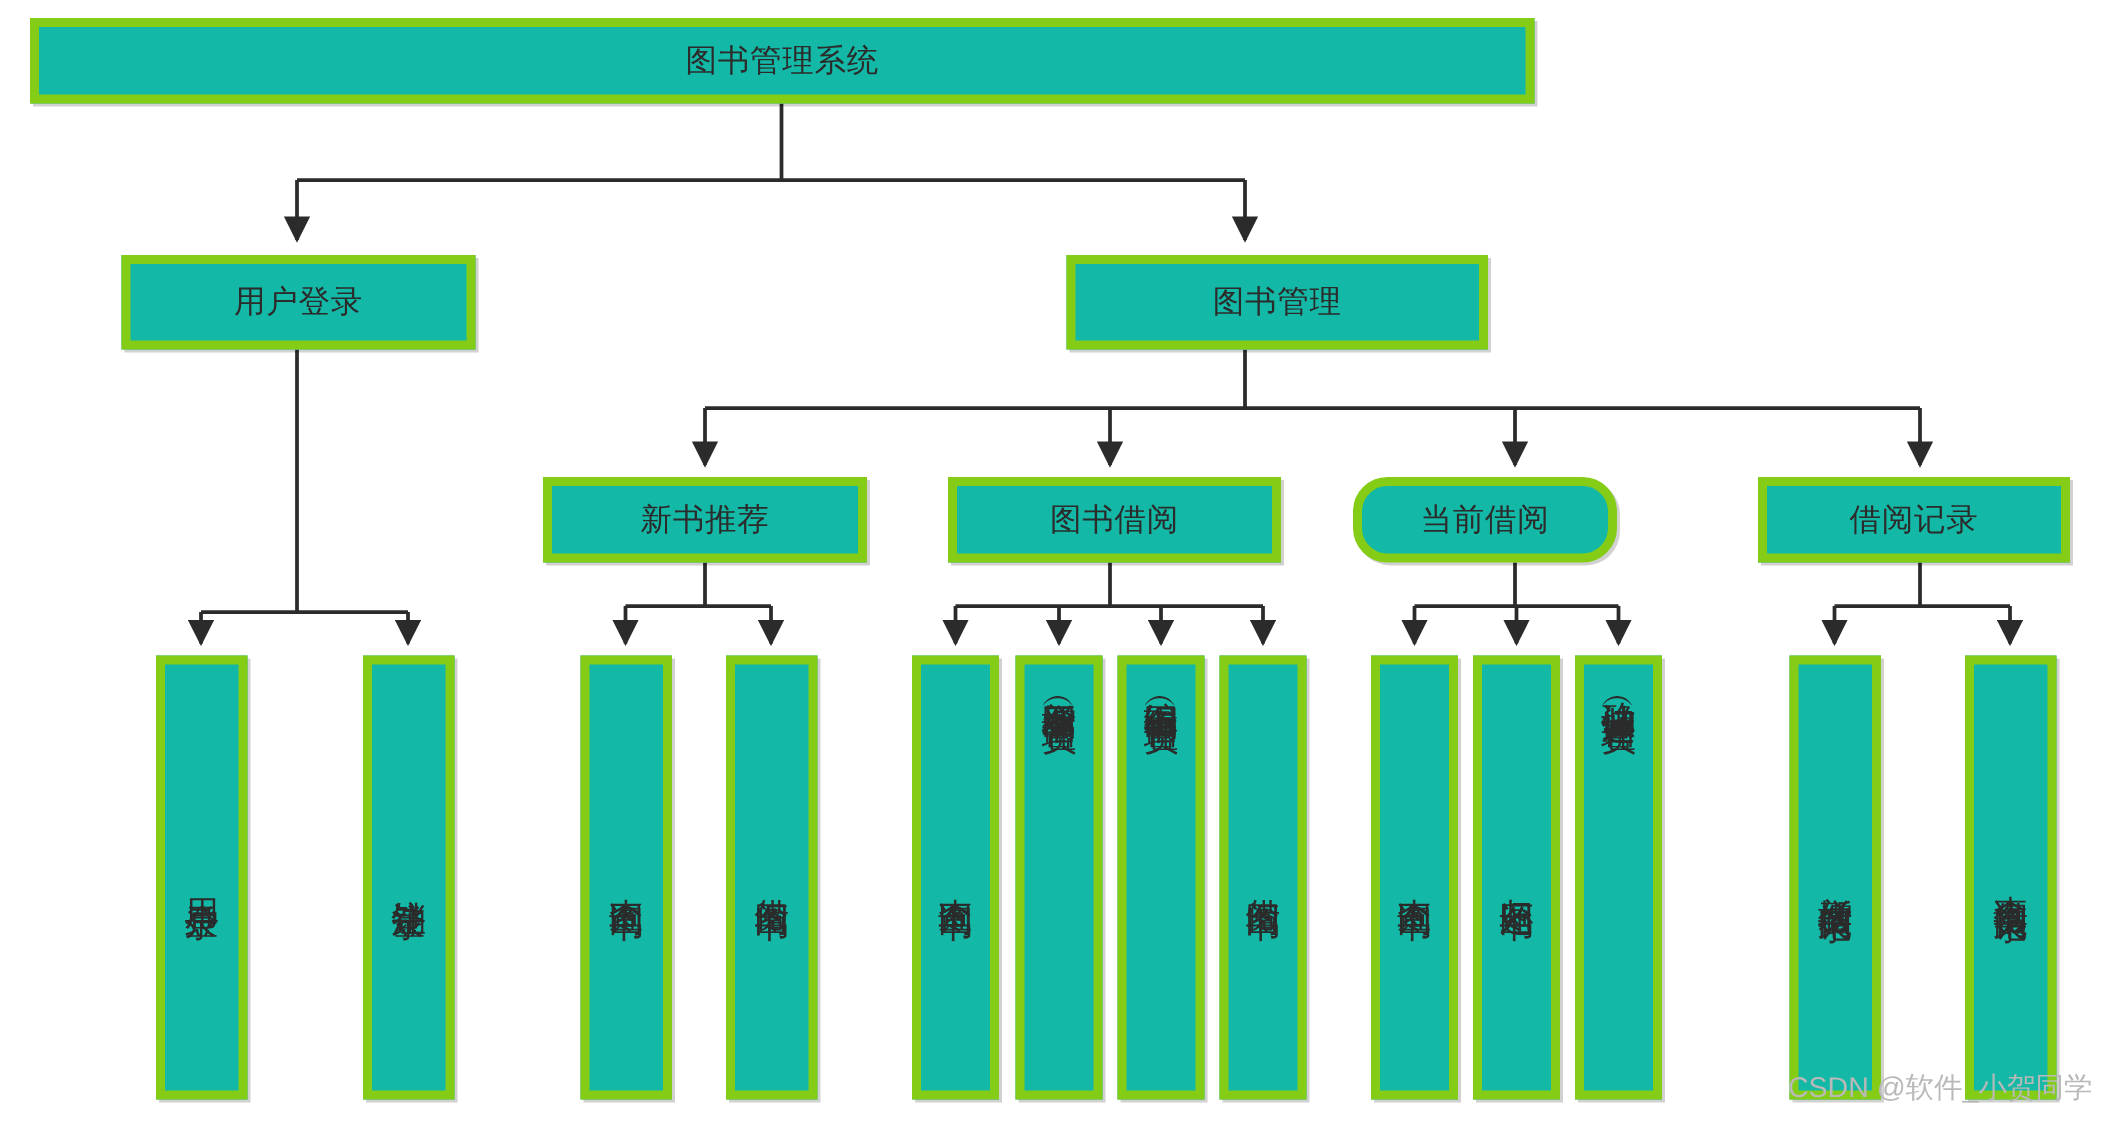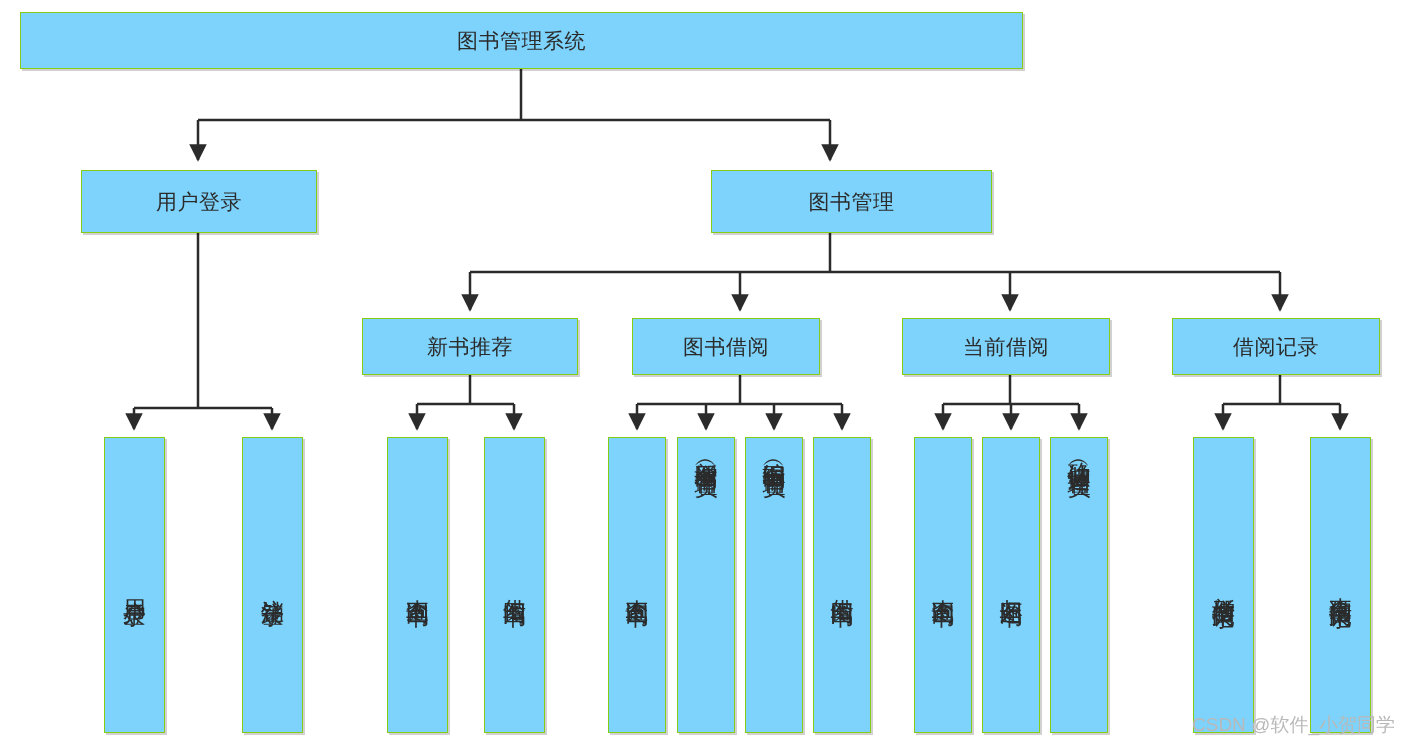--- a/index.html
+++ b/index.html
@@ -24,22 +24,22 @@
     position: absolute;
     left: 0;
     top: 0;
     width: 1405px;
     height: 747px;
     pointer-events: none;
   }
   .node {
     position: absolute;
     box-sizing: border-box;
-    border: 1px solid #84cc16;
-    background: #7dd3fc;
+    border: 6px solid #84cc16;
+    background: #14b8a6;
     display: flex;
     align-items: center;
     justify-content: center;
     box-shadow: 2px 2px 0 rgba(0,0,0,0.18);
   }
   .node .label {
     color: #2b2b2b;
     line-height: 1.12;
     text-align: center;
     letter-spacing: 0.5px;
@@ -157,24 +157,24 @@
   <div class="node node-h" style="left:81px; top:170px; width:236px; height:63px;">
     <span class="label">用户登录</span>
   </div>
   <div class="node node-h" style="left:711px; top:170px; width:281px; height:63px;">
     <span class="label">图书管理</span>
   </div>
 
   <div class="node node-h" style="left:362px; top:318px; width:216px; height:57px;">
     <span class="label">新书推荐</span>
   </div>
-  <div class="node node-h" style="left:632px; top:318px; width:188px; height:57px;">
+  <div class="node node-h" style="left:632px; top:318px; width:222px; height:57px;">
     <span class="label">图书借阅</span>
   </div>
-  <div class="node node-h" style="left:902px; top:318px; width:208px; height:57px;">
+  <div class="node node-h" style="left:902px; top:318px; width:176px; height:57px;border-radius:23px;">
     <span class="label">当前借阅</span>
   </div>
   <div class="node node-h" style="left:1172px; top:318px; width:208px; height:57px;">
     <span class="label">借阅记录</span>
   </div>
 
   <div class="node node-v align-mid" style="left:104px; top:437px; width:61px; height:296px;">
     <span class="label">用户登录</span>
   </div>
   <div class="node node-v align-mid" style="left:242px; top:437px; width:61px; height:296px;">

